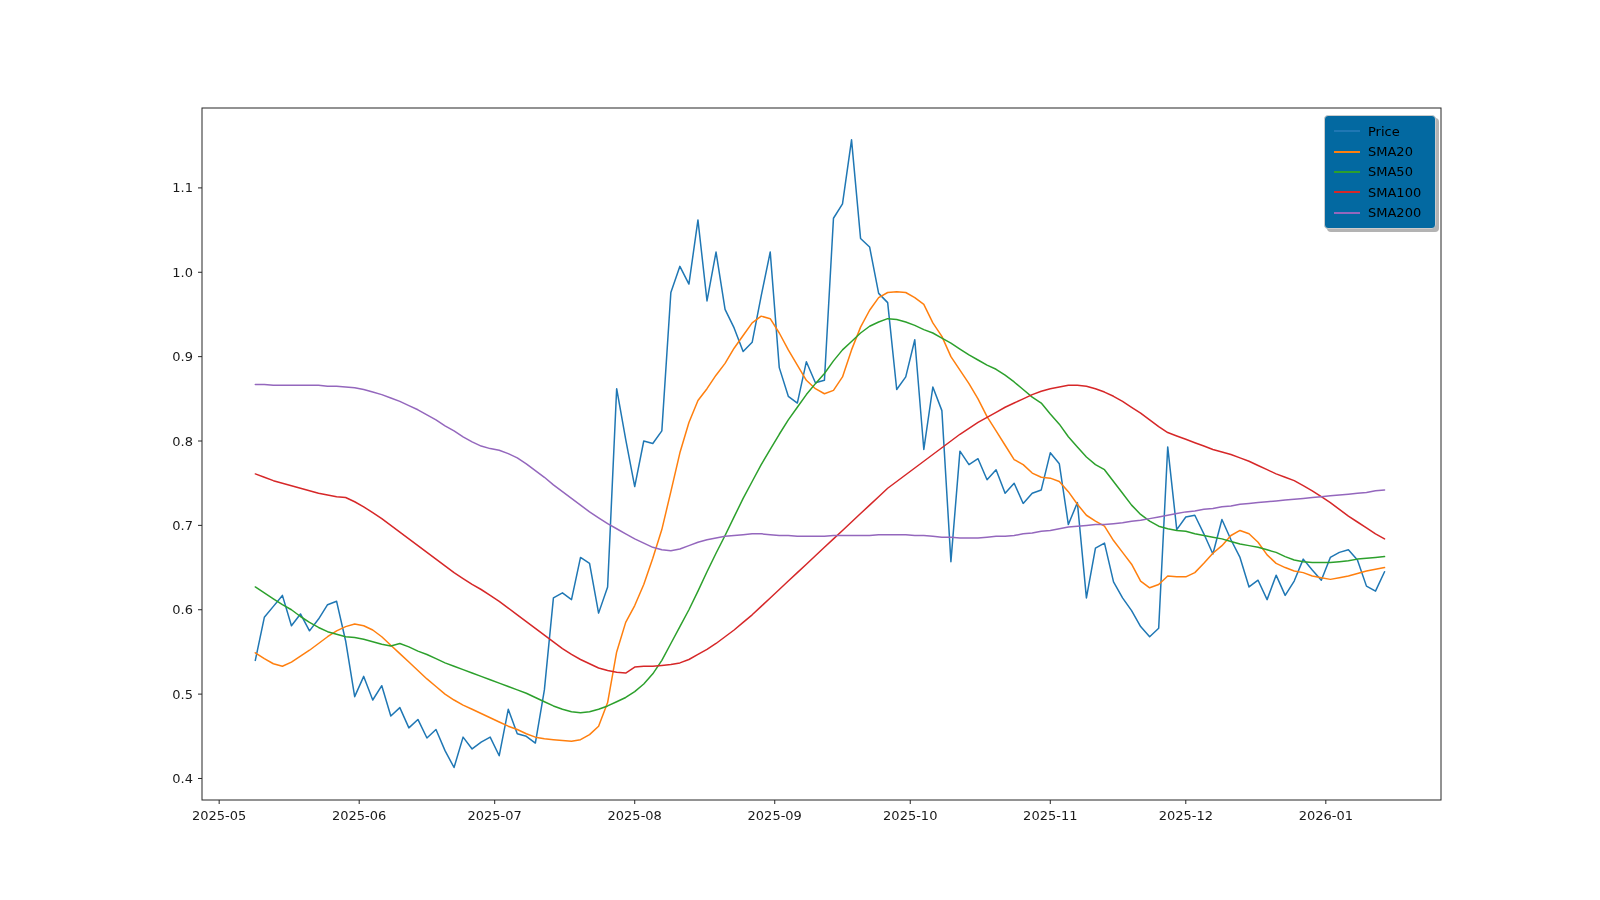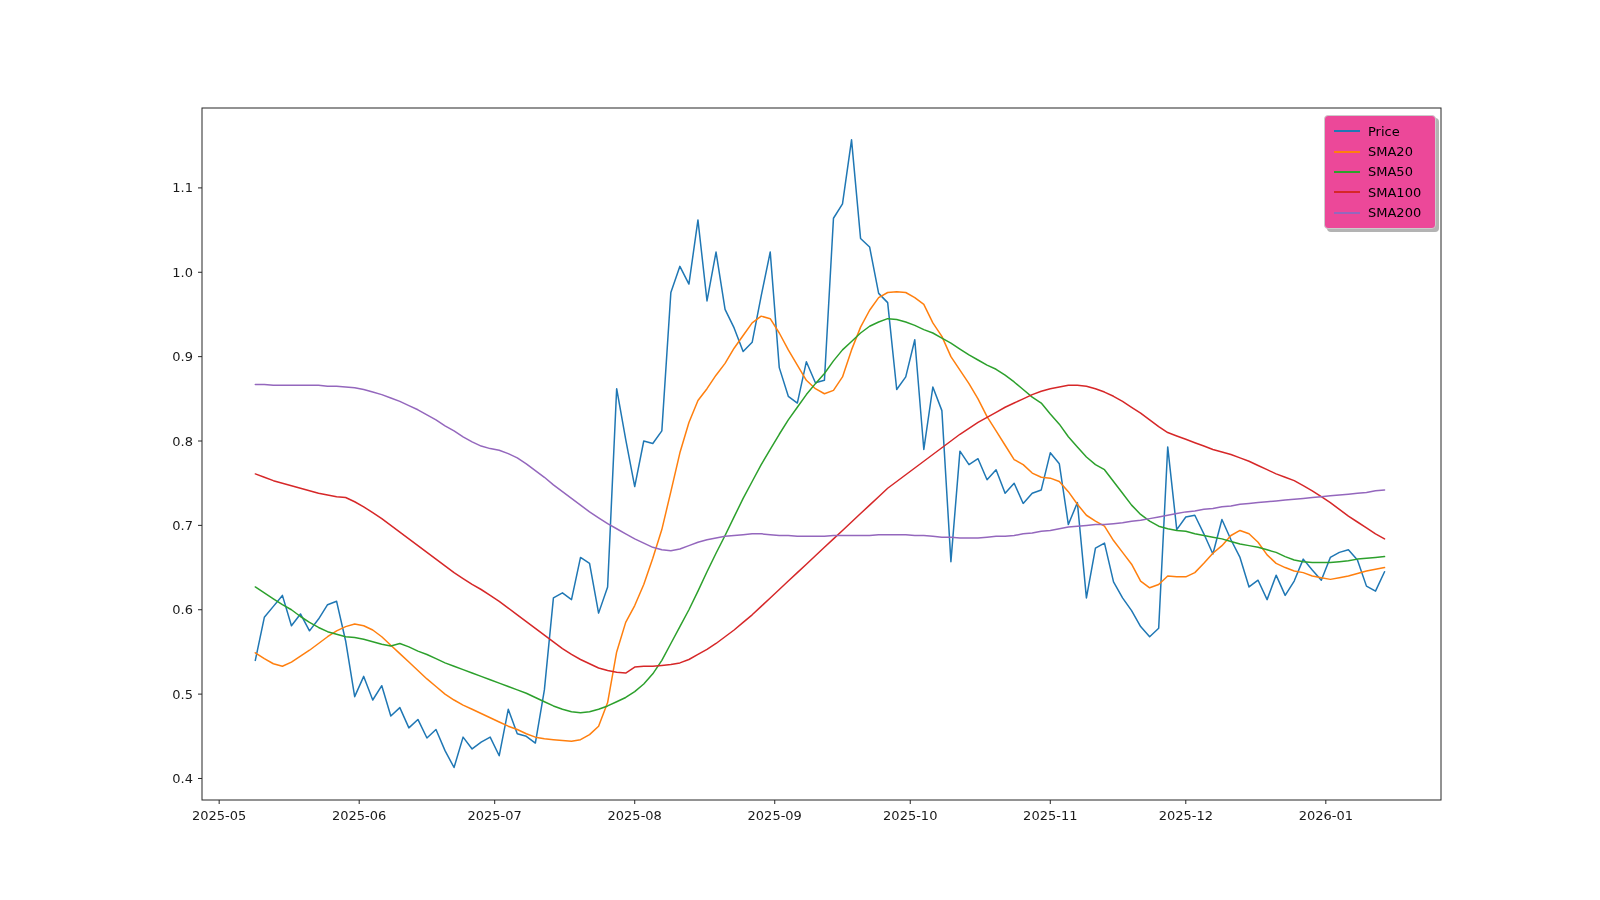--- a/index.html
+++ b/index.html
@@ -1,20 +1,20 @@
 <!DOCTYPE html>
 <html><head>
 <meta charset="utf-8">
 <style>
   html,body{margin:0;padding:0;background:#ffffff;}
   #figure{position:relative;width:1600px;height:900px;background:#ffffff;
           font-family:"DejaVu Sans","Liberation Sans",sans-serif;overflow:hidden;}
   #chart-svg{position:absolute;left:0;top:0;}
   .legend{position:absolute;left:1324px;top:115px;width:112px;
-          background:#ec4899;border:1px solid #cccccc;border-radius:4px;
+          background:#0369a1;border:1px solid #cccccc;border-radius:4px;
           box-shadow:3px 3px 0 #b3b3b3;padding:5px 8px 5px 9px;box-sizing:border-box;}
   .legend-row{display:flex;align-items:center;height:20.4px;}
   .legend-swatch{display:inline-block;width:26px;height:2px;margin-right:8px;flex:0 0 auto;}
   .legend-label{font-size:13px;color:#000000;white-space:nowrap;}
 </style>
 </head>
 <body>
 
 <div id="figure">
   <svg id="chart-svg" width="1600" height="900" viewBox="0 0 1600 900">

